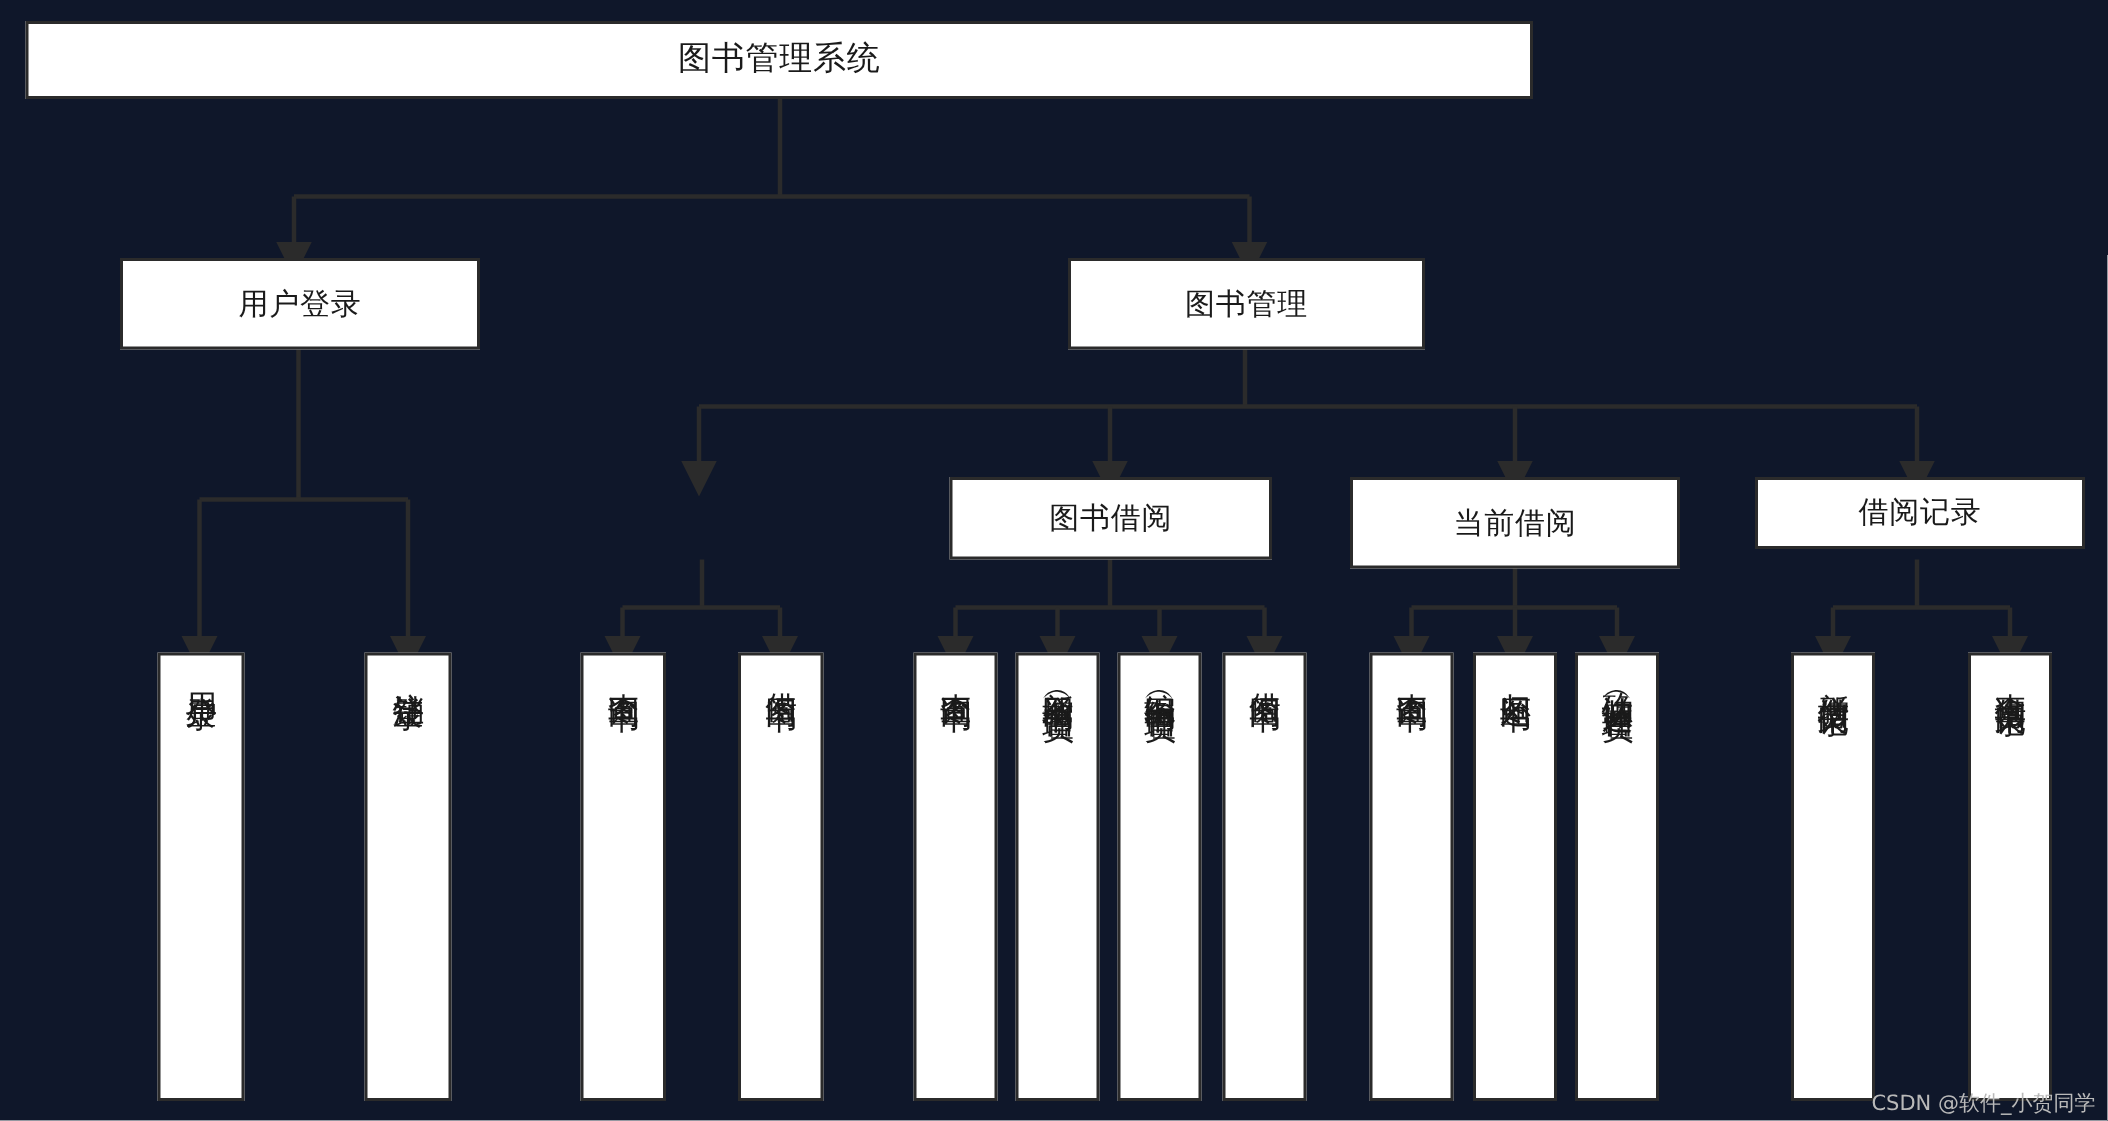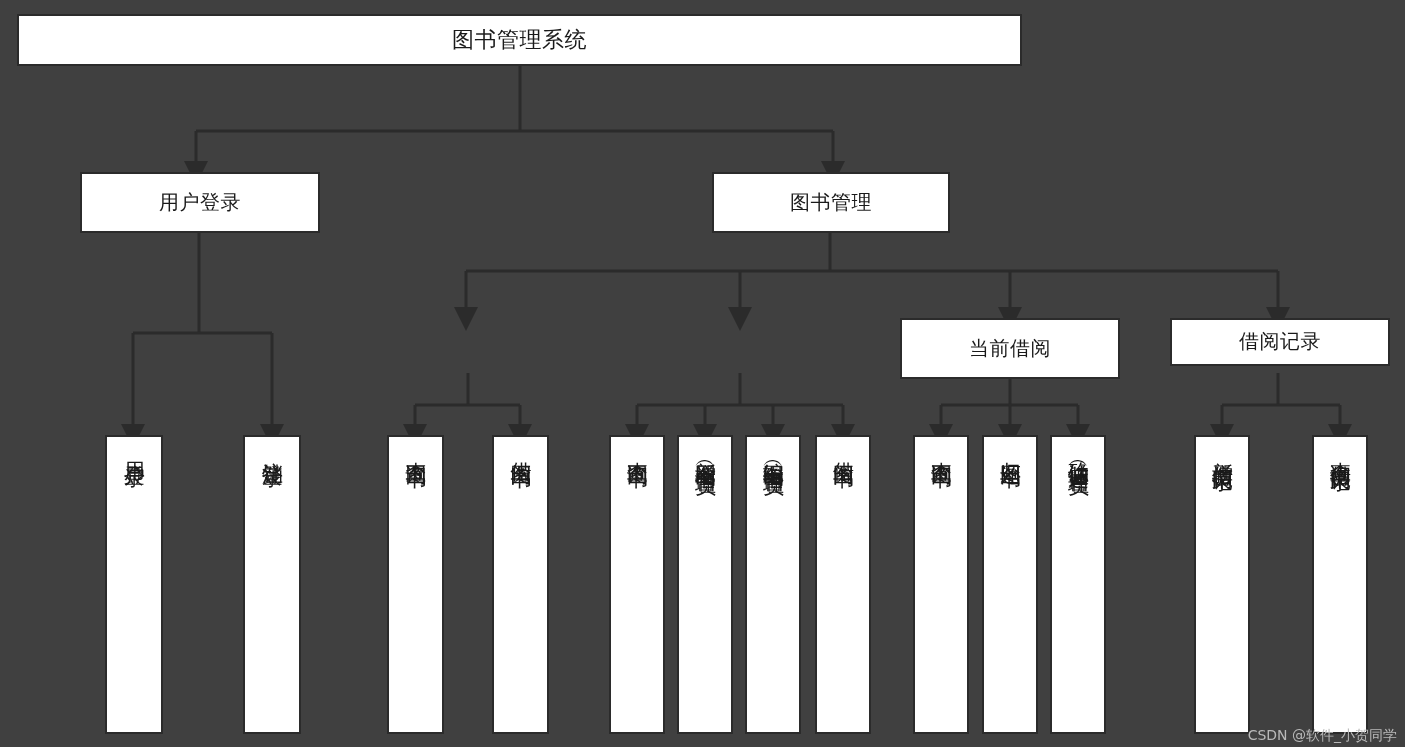--- a/index.html
+++ b/index.html
@@ -4,21 +4,21 @@
 <style>
   html, body {
     margin: 0;
     padding: 0;
     background: #ffffff;
   }
   #canvas {
     position: relative;
     width: 1405px;
     height: 747px;
-    background: #404040;
+    background: #0f172a;
     font-family: "DejaVu Sans", "Liberation Sans", sans-serif;
     overflow: hidden;
   }
   #svg-layer {
     position: absolute;
     left: 0;
     top: 0;
     width: 1405px;
     height: 747px;
   }
@@ -122,20 +122,23 @@
     <span class="node-label">图书管理系统</span>
   </div>
 
   <div class="node" style="left:80px; top:172px; width:240px; height:61px;">
     <span class="node-label">用户登录</span>
   </div>
   <div class="node" style="left:712px; top:172px; width:238px; height:61px;">
     <span class="node-label">图书管理</span>
   </div>
 
+  <div class="node" style="left:633px; top:318px; width:215px; height:55px;">
+    <span class="node-label">图书借阅</span>
+  </div>
   <div class="node" style="left:900px; top:318px; width:220px; height:61px;">
     <span class="node-label">当前借阅</span>
   </div>
   <div class="node" style="left:1170px; top:318px; width:220px; height:48px;">
     <span class="node-label">借阅记录</span>
   </div>
 
   <div class="node vertical" style="left:105px; top:435px; width:58px; height:299px;">
     <span class="node-label">用户登录</span>
   </div>

